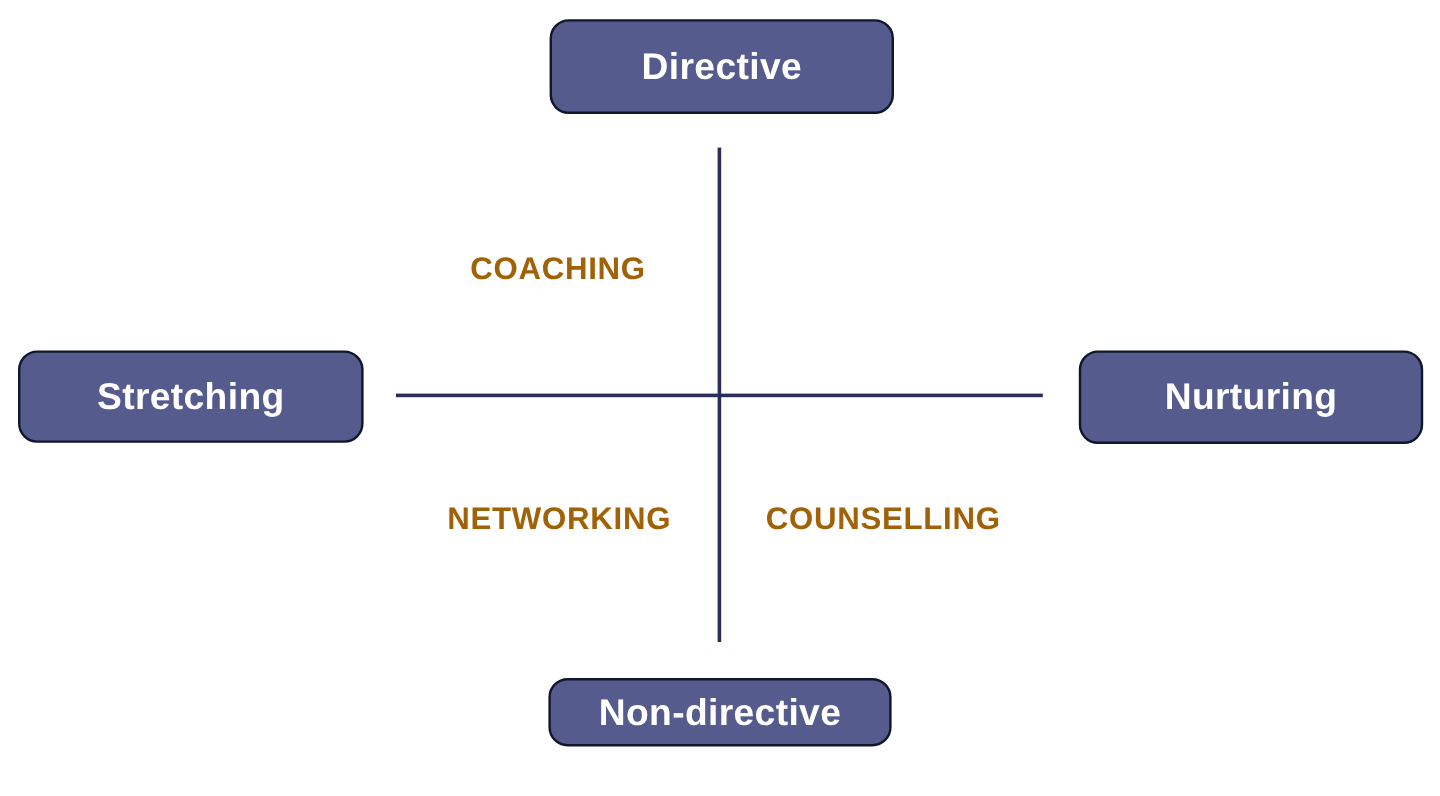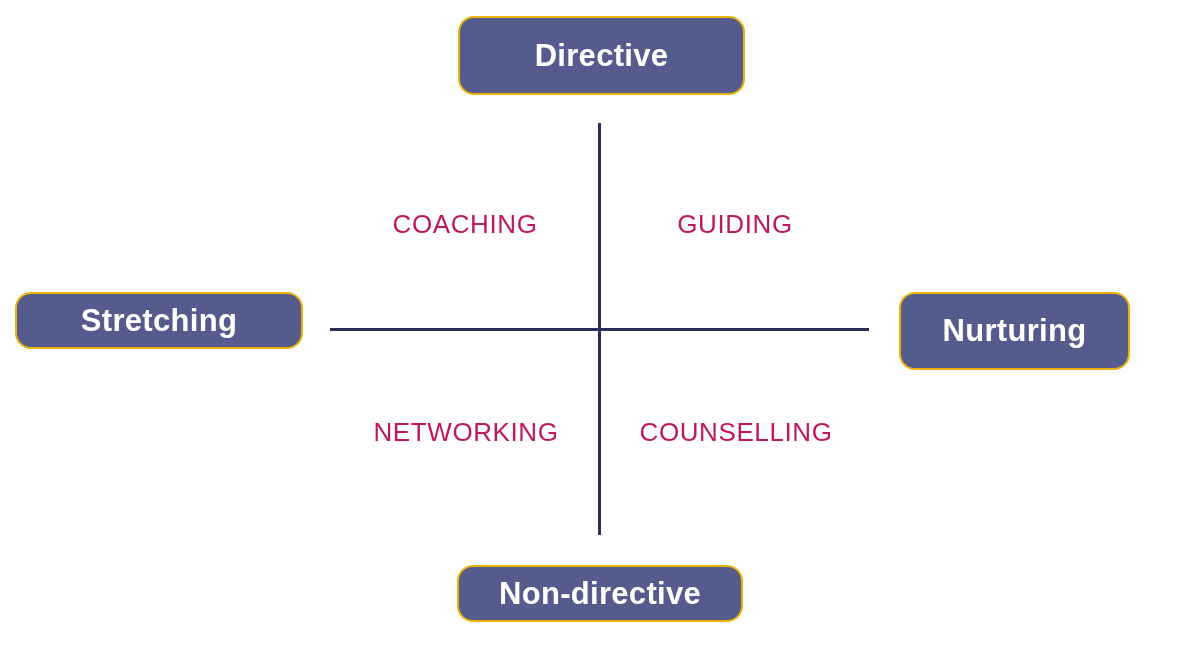--- a/index.html
+++ b/index.html
@@ -30,42 +30,42 @@
     left: 330px;
     top: 328px;
     width: 539px;
     height: 3px;
   }
   
   .pill {
     position: absolute;
     box-sizing: border-box;
     background: #555c8d;
-    border: 2px solid #eab308;
+    border: 2px solid #0f172a;
     border-radius: 16px;
     color: #ffffff;
     font-size: 31px;
     font-weight: bold;
     letter-spacing: 0.3px;
     display: flex;
     align-items: center;
     justify-content: center;
     text-align: center;
   }
   .pill.top    { left: 458px; top: 16px;  width: 287px; height: 79px; }
-  .pill.left   { left: 15px;  top: 292px; width: 288px; height: 57px; }
-  .pill.right  { left: 899px; top: 292px; width: 231px; height: 78px; }
+  .pill.left   { left: 15px;  top: 292px; width: 288px; height: 77px; }
+  .pill.right  { left: 899px; top: 292px; width: 287px; height: 78px; }
   .pill.bottom { left: 457px; top: 565px; width: 286px; height: 57px; }
   
   .quad-label {
     position: absolute;
     transform: translate(-50%, -50%);
-    color: #be185d;
+    color: #a16207;
     font-size: 26px;
-    font-weight: 400;
+    font-weight: 700;
     letter-spacing: 0.6px;
     white-space: nowrap;
   }
   .quad-label.tl { left: 465px; top: 224px; }
   .quad-label.tr { left: 735px; top: 224px; }
   .quad-label.bl { left: 466px; top: 432px; text-align: right; }
   .quad-label.br { left: 736px; top: 432px; }
 </style>
 </head>
 <body>
@@ -79,19 +79,18 @@
   <div class="pill top">Directive</div>
 
   <div class="pill bottom">Non-directive</div>
 
   <div class="pill left">Stretching</div>
 
   <div class="pill right">Nurturing</div>
 
   <div class="quad-label tl">COACHING</div>
 
-  <div class="quad-label tr">GUIDING</div>
 
   <div class="quad-label bl">NETWORKING</div>
 
   <div class="quad-label br">COUNSELLING</div>
 
 </div>
 
 </body></html>

